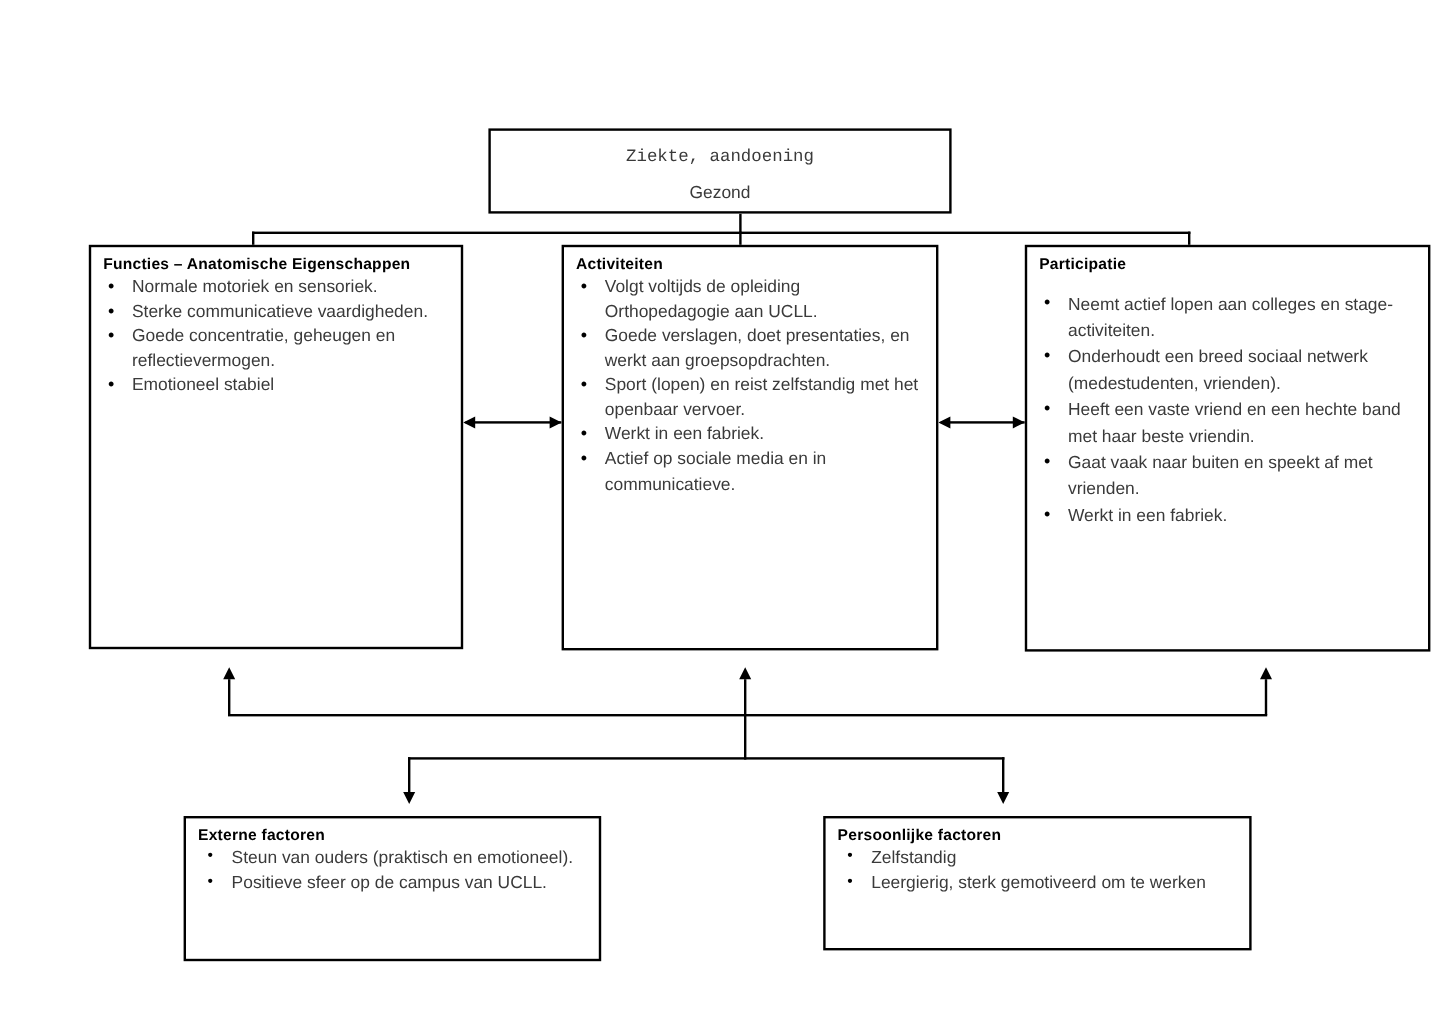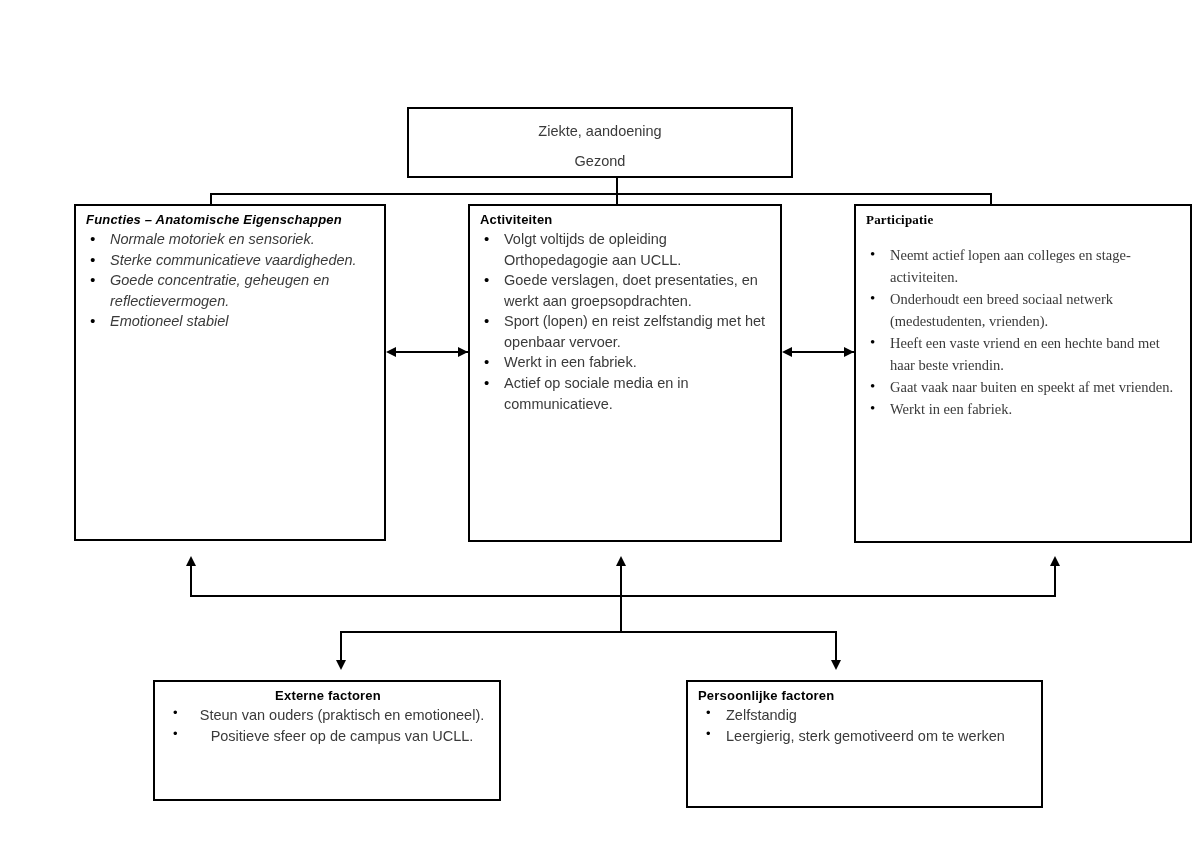--- a/index.html
+++ b/index.html
@@ -77,35 +77,35 @@
     left: 407px;
     top: 107px;
     width: 386px;
     height: 71px;
   }
   #box-health .hline {
     text-align: center;
     font-size: 14.5px;
     color: #3a3a3a;
   }
-  #box-health .hline.l1 { margin-top: 8px; }
+  #box-health .hline.l1 { margin-top: 8px; font-family: Liberation Mono, monospace; }
   #box-health .hline.l2 { margin-top: 14px; }
 
   
-  #box-functions   { left: 74px;  top: 204px; width: 312px; height: 337px; font-style: italic; }
+  #box-functions   { left: 74px;  top: 204px; width: 312px; height: 337px; }
   #box-activities  { left: 468px; top: 204px; width: 314px; height: 338px; }
-  #box-participation { left: 854px; top: 204px; width: 338px; height: 339px; font-family: Liberation Serif, serif; }
+  #box-participation { left: 854px; top: 204px; width: 338px; height: 339px; }
 
   #box-activities ul.bullets { }
   #box-participation ul.bullets { margin-top: 16px; }
   #box-participation ul.bullets li { line-height: 1.52; }
 
   
-  #box-external { left: 153px; top: 680px; width: 348px; height: 121px; text-align: center; }
-  #box-personal { left: 686px; top: 680px; width: 357px; height: 128px; }
+  #box-external { left: 153px; top: 680px; width: 348px; height: 121px; }
+  #box-personal { left: 686px; top: 680px; width: 357px; height: 112px; }
 
   
   .hbar, .vbar {
     position: absolute;
     background: #000000;
     z-index: 1;
   }
   .hbar { height: 2px; }
   .vbar { width: 2px; }
 

